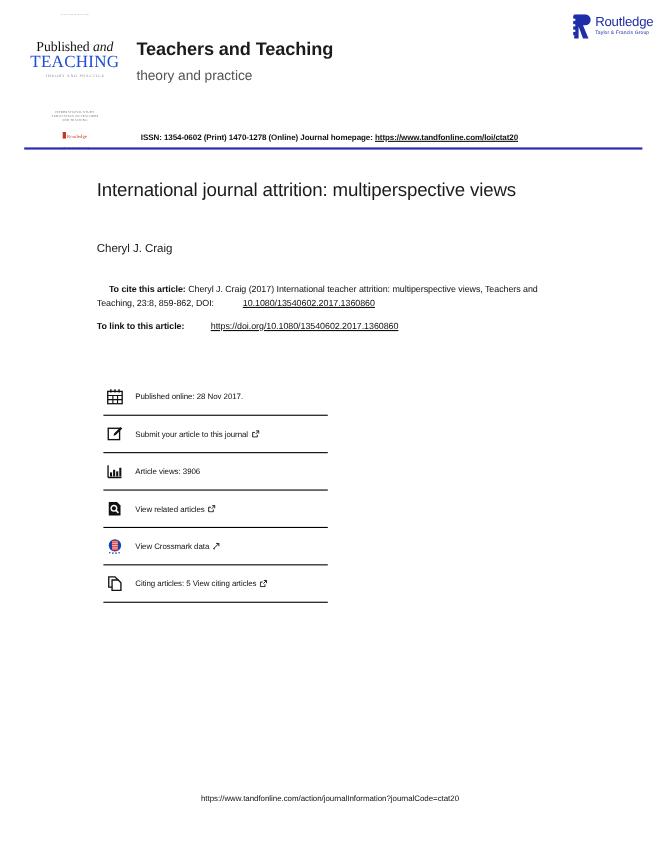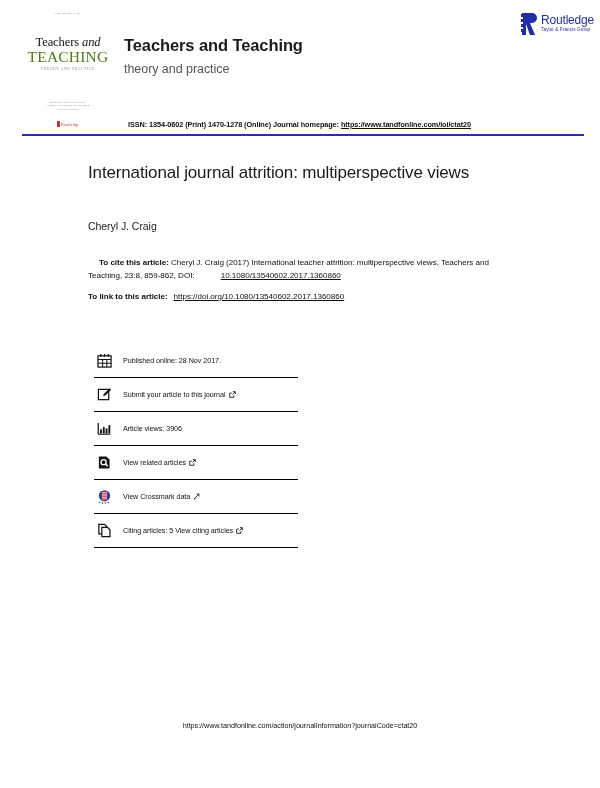--- a/index.html
+++ b/index.html
@@ -49,21 +49,21 @@
     font-size: 12.5px;
     color: #111;
     letter-spacing: -0.1px;
   }
   .logo-line1 em {
     font-style: italic;
   }
   .logo-line2 {
     font-family: "Liberation Serif", serif;
     font-size: 15.5px;
-    color: #4d7c0f;
+    color: #1d4ed8;
     letter-spacing: 0.2px;
     margin-top: 1px;
   }
   .logo-line3 {
     font-family: "Liberation Serif", serif;
     font-size: 3.6px;
     letter-spacing: 0.7px;
     color: #8a8a8a;
     margin-top: 3px;
   }
@@ -225,21 +225,21 @@
     top: 156px;
     width: 412px;
     font-size: 8.1px;
     color: #111;
     letter-spacing: -0.05px;
   }
   .link-block b { font-weight: bold; }
   .link-block a {
     color: #111;
     text-decoration: underline;
-    margin-left: 6px;
+    margin-left: 24px;
   }
 
   
   .metrics {
     position: absolute;
     left: 94px;
     top: 208px;
     width: 204px;
   }
   .metric-row {
@@ -289,21 +289,21 @@
 </style>
 </head>
 <body>
 
 <div class="page">
 
   <div class="header">
 
     <div class="journal-logo">
       <div class="logo-toptext">THE JOURNAL OF</div>
-      <div class="logo-line1"><span>Teachers </span><em>and</em></div>
+      <div class="logo-line1"><span>Published </span><em>and</em></div>
       <div class="logo-line2">TEACHING</div>
       <div class="logo-line3">THEORY AND PRACTICE</div>
     </div>
 
     <div class="logo-block2">
       <div class="l2a">INTERNATIONAL STUDY</div>
       <div class="l2a">ASSOCIATION ON TEACHERS</div>
       <div class="l2a">AND TEACHING</div>
       <div class="logo-rtmark"><span class="bar"></span><span>Routledge</span></div>
       <div class="l2b">Taylor &amp; Francis Group</div>

